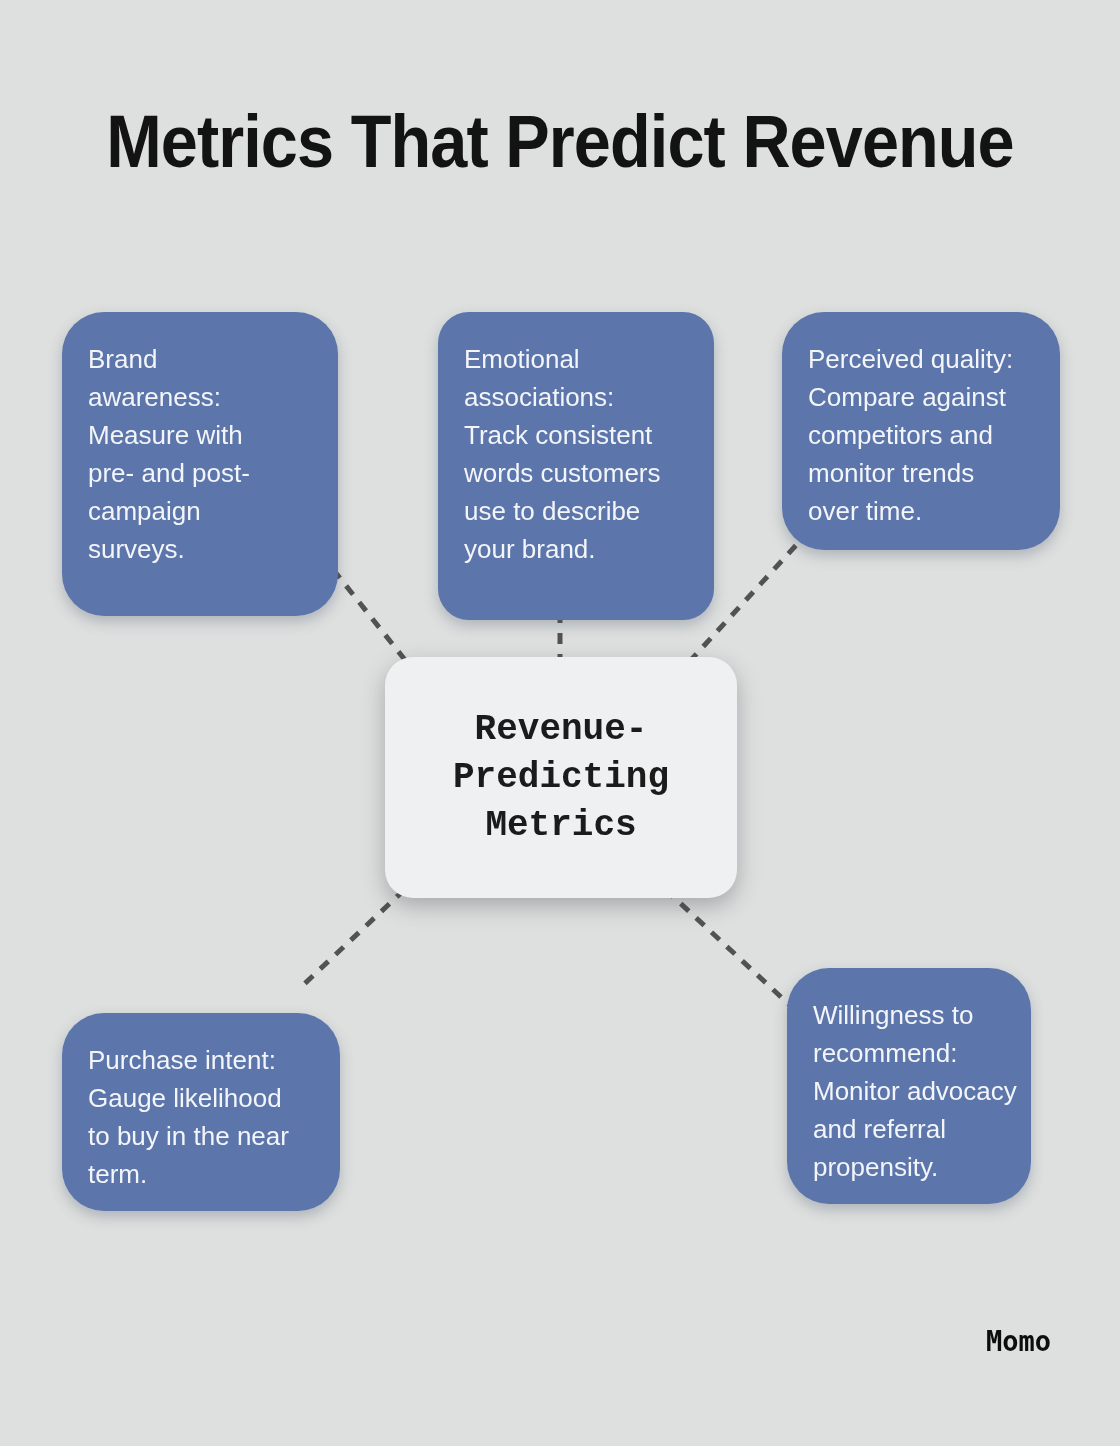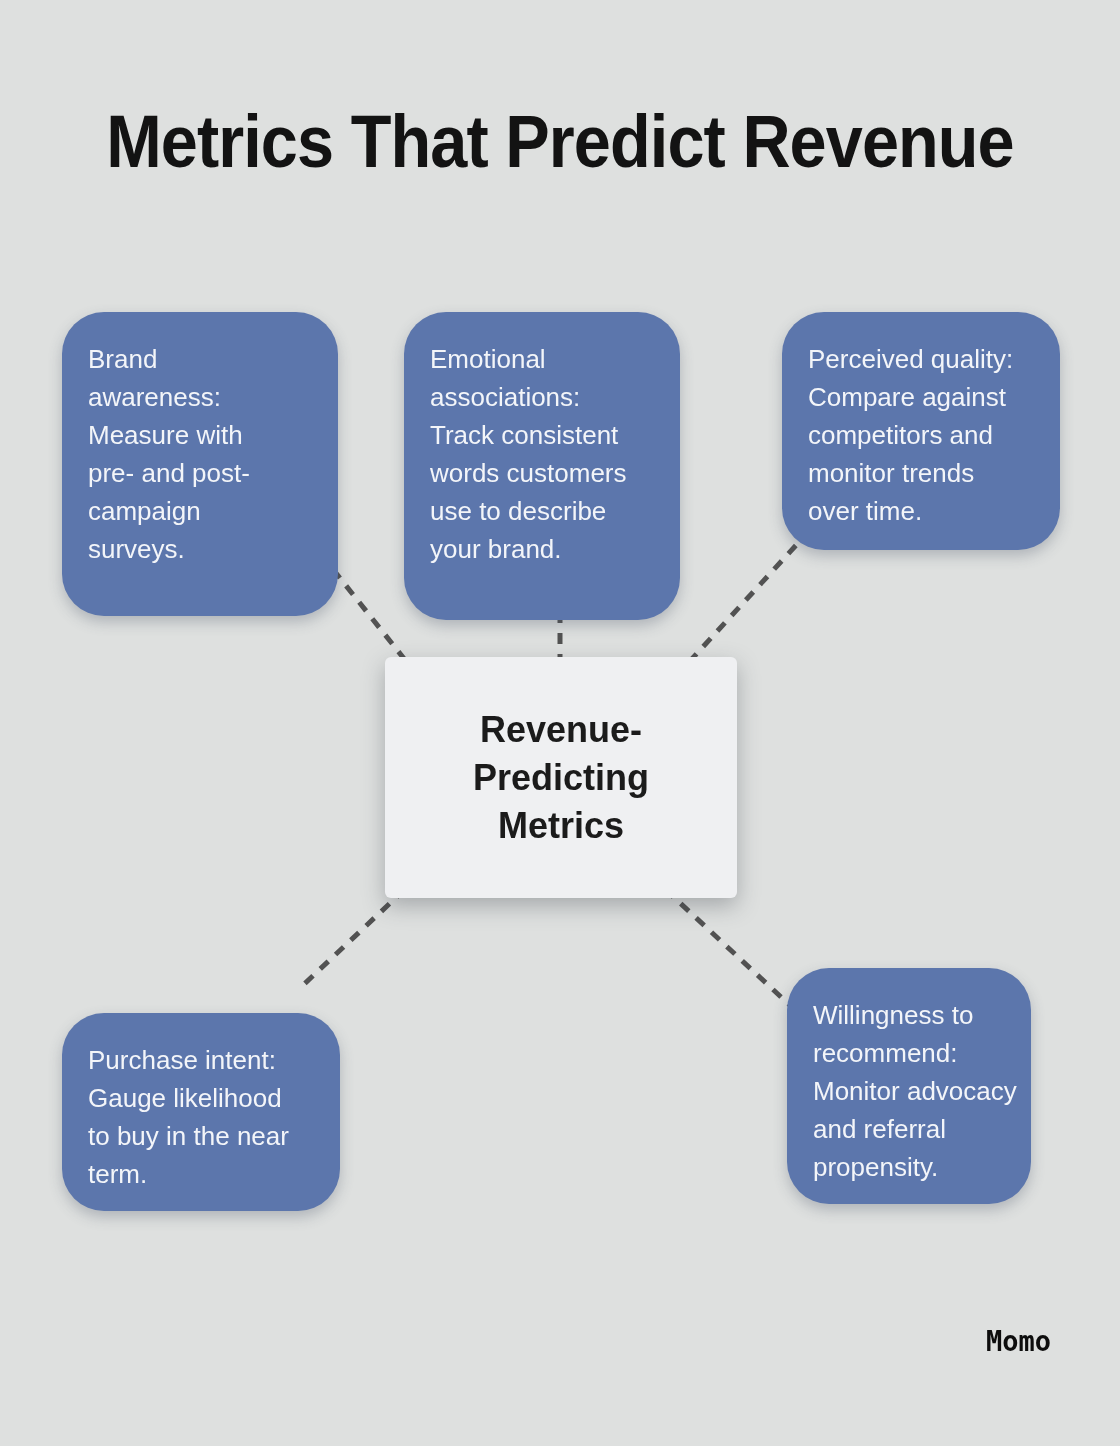--- a/index.html
+++ b/index.html
@@ -70,39 +70,40 @@
     box-shadow: 0 6px 14px rgba(70, 80, 100, 0.30);
     z-index: 2;
   }
   .node .node-text {
     width: 207px;
     letter-spacing: 0;
     word-spacing: 0;
   }
 
   .node-brand-awareness        { left: 62px;  top: 312px; width: 276px; height: 304px; }
-  .node-emotional-associations { left: 404px; top: 312px; width: 276px; height: 308px; }
+  .node-emotional-associations { left: 438px; top: 312px; width: 276px; height: 308px; border-radius: 31px; }
   .node-perceived-quality      { left: 782px; top: 312px; width: 278px; height: 238px; }
   .node-purchase-intent        { left: 62px;  top: 968px; width: 278px; height: 198px; margin-top: 45px; }
   .node-willingness            { left: 787px; top: 968px; width: 244px; height: 236px; }
 
   .center-node {
     position: absolute;
     left: 385px;
     top: 657px;
     width: 352px;
     height: 241px;
     background: var(--center-bg);
-    border-radius: 6px;
+    border-radius: 28px;
     box-shadow: 0 8px 22px rgba(60, 65, 75, 0.35);
     display: flex;
     align-items: center;
     justify-content: center;
     text-align: center;
     z-index: 2;
+    font-family: Liberation Mono, monospace;
   }
   .center-node .center-label {
     width: 262px;
     font-size: 36px;
     line-height: 48px;
     font-weight: 700;
     color: var(--center-text);
     letter-spacing: 0;
   }
 

